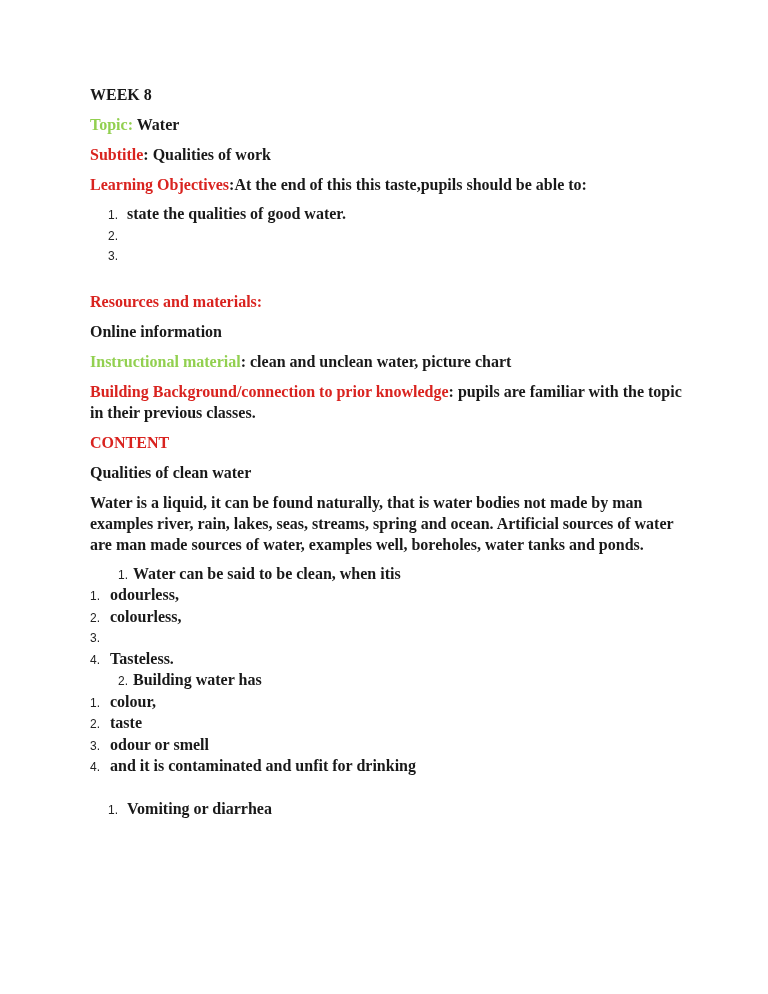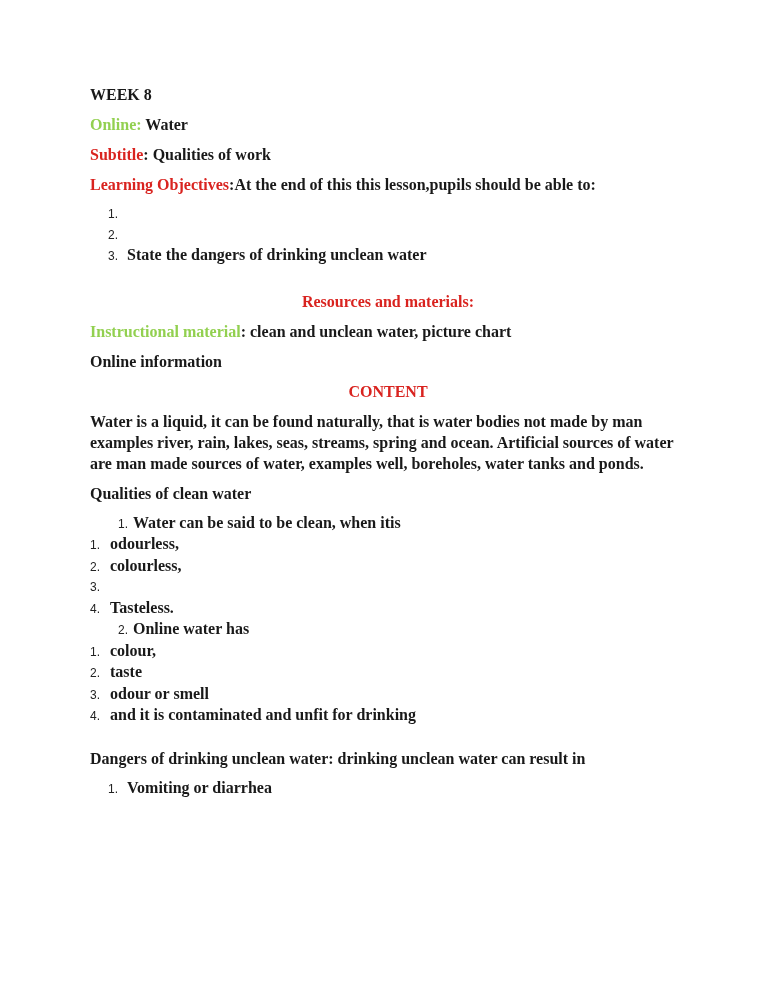--- a/index.html
+++ b/index.html
@@ -16,21 +16,21 @@
     padding:84px 82px 40px 90px;
     background:var(--page);
     font-family:"Liberation Serif", serif;
     font-weight:700;
     font-size:16px;
     color:var(--text);
     border-radius:27px;
   }
   p{margin:0 0 9px 0;line-height:21px;white-space:pre-wrap;}
   .green{color:var(--green);}
-  .red{color:var(--red);text-align:center;}
+  .red{color:var(--red);}
   .list{margin:0 0 9px 0;}
   .row{display:flex;align-items:baseline;line-height:20.5px;}
   .row .num{
     flex:0 0 auto;
     font-family:"Liberation Sans", sans-serif;
     font-weight:400;
     font-size:12px;
     color:#222;
   }
   .row .txt{white-space:pre-wrap;}
@@ -40,57 +40,58 @@
   .sp-resources{height:15px;}
   .sp-dangers{height:12px;}
 </style>
 </head>
 <body>
 
 <div class="page">
 
   <p>WEEK 8</p>
 
-  <p><span class="green">Online:</span><span> Water</span></p>
+  <p><span class="green">Topic:</span><span> Water</span></p>
 
   <p><span class="red">Subtitle</span><span>: Qualities of work</span></p>
 
-  <p><span class="red">Learning Objectives</span><span>:At the end of this this lesson,pupils should be able to:</span></p>
+  <p><span class="red">Learning Objectives</span><span>:At the end of this this taste,pupils should be able to:</span></p>
 
   <div class="list">
 
       <div class="row a">
         <span class="num">1.</span>
+        <span class="txt">state the qualities of good water.</span>
       </div>
 
       <div class="row a">
         <span class="num">2.</span>
       </div>
 
       <div class="row a">
         <span class="num">3.</span>
-        <span class="txt">State the dangers of drinking unclean water</span>
       </div>
     </div>
 
   <div class="sp-resources"></div>
 
   <p class="red">Resources and materials:</p>
 
 
+  <p>Online information</p>
+
   <p><span class="green">Instructional material</span><span>: clean and unclean water, picture chart</span></p>
 
-  <p>Online information</p>
-
+  <p><span class="red">Building Background/connection to prior knowledge</span><span>: pupils are familiar with the topic in their previous classes.</span></p>
 
   <p class="red">CONTENT</p>
 
+  <p>Qualities of clean water</p>
+
   <p>Water is a liquid, it can be found naturally, that is water bodies not made by man examples river, rain, lakes, seas, streams, spring and ocean. Artificial sources of water are man made sources of water, examples well, boreholes, water tanks and ponds.</p>
-
-  <p>Qualities of clean water</p>
 
   <div class="list">
 
       <div class="row a2">
         <span class="num">1.</span>
         <span class="txt">Water can be said to be clean, when itis</span>
       </div>
 
       <div class="row b">
         <span class="num">1.</span>
@@ -106,21 +107,21 @@
         <span class="num">3.</span>
       </div>
 
       <div class="row b">
         <span class="num">4.</span>
         <span class="txt">Tasteless.</span>
       </div>
 
       <div class="row a2">
         <span class="num">2.</span>
-        <span class="txt">Online water has</span>
+        <span class="txt">Building water has</span>
       </div>
 
       <div class="row b">
         <span class="num">1.</span>
         <span class="txt">colour,</span>
       </div>
 
       <div class="row b">
         <span class="num">2.</span>
         <span class="txt">taste</span>
@@ -132,21 +133,20 @@
       </div>
 
       <div class="row b">
         <span class="num">4.</span>
         <span class="txt">and it is contaminated and unfit for drinking</span>
       </div>
     </div>
 
   <div class="sp-dangers"></div>
 
-  <p>Dangers of drinking unclean water: drinking unclean water can result in</p>
 
   <div class="list">
 
       <div class="row a">
         <span class="num">1.</span>
         <span class="txt">Vomiting or diarrhea</span>
       </div>
     </div>
 
 </div>

